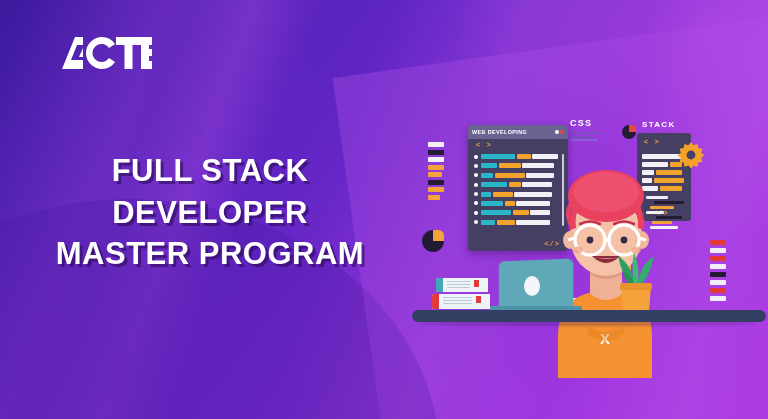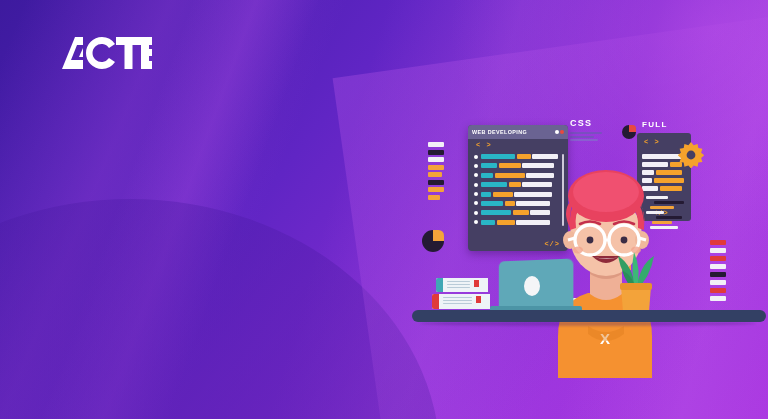--- a/index.html
+++ b/index.html
@@ -216,20 +216,25 @@
     <svg width="92" height="34" viewBox="0 0 92 34">
       <path d="M2 33 L15 1 L23 1 L23 9 L17 9 L11 24 L23 24 L23 33 Z" fill="#ffffff"></path>
       <path d="M23 12 L23 21 L19 21 Z" fill="#ffffff"></path>
       <path d="M42 1 a16 16 0 1 0 0 32 a16 16 0 0 0 13-7 l-6-4 a9 9 0 1 1 0-10 l6-4 a16 16 0 0 0 -13-7 Z" fill="#ffffff"></path>
       <path d="M56 1 L81 1 L81 9 L72.5 9 L72.5 33 L64.5 33 L64.5 9 L56 9 Z" fill="#ffffff"></path>
       <path d="M81 1 L92 1 L92 9 L89 9 L89 13 L92 13 L92 20 L89 20 L89 25 L92 25 L92 33 L81 33 Z" fill="#ffffff"></path>
     </svg>
     <span style="position:absolute;opacity:0;">ACTE</span>
   </div>
 
+  <div id="headline">
+    <div>FULL STACK</div>
+    <div>DEVELOPER</div>
+    <div>MASTER PROGRAM</div>
+  </div>
 
   <div id="illus">
 
     <div class="el" id="left-bars">
       <div class="lb" style="background:#f2f0f7;width:16px;"></div>
       <div class="lb" style="background:#241a33;width:16px;"></div>
       <div class="lb" style="background:#f2f0f7;width:16px;"></div>
       <div class="lb" style="background:#f3a33a;width:16px;"></div>
       <div class="lb" style="background:#f3a33a;width:14px;"></div>
       <div class="lb" style="background:#241a33;width:16px;"></div>
@@ -301,21 +306,21 @@
             <span class="bullet"></span>
             <span class="seg" style="background: rgb(41, 182, 198); width: 14px;"></span>
             <span class="seg" style="background: rgb(245, 162, 44); width: 18px;"></span>
             <span class="seg" style="background: rgb(242, 240, 247); width: 34px;"></span>
           </div>
         </div>
       <div id="scrollbar"></div>
       <div class="chev chev-bot">&lt;/&gt;</div>
     </div>
 
-    <div class="el" id="html-label">FULL</div>
+    <div class="el" id="html-label">STACK</div>
     <div class="el" id="html-window">
       <div class="chev" style="left:7px;top:5px;font-size:7px;">&lt; &gt;</div>
       <div id="html-rows">
           <div class="hrow">
             <span class="seg" style="background: rgb(242, 240, 247); width: 40px;"></span>
           </div>
           <div class="hrow">
             <span class="seg" style="background: rgb(242, 240, 247); width: 26px;"></span>
             <span class="seg" style="background: rgb(245, 162, 44); width: 12px;"></span>
           </div>

